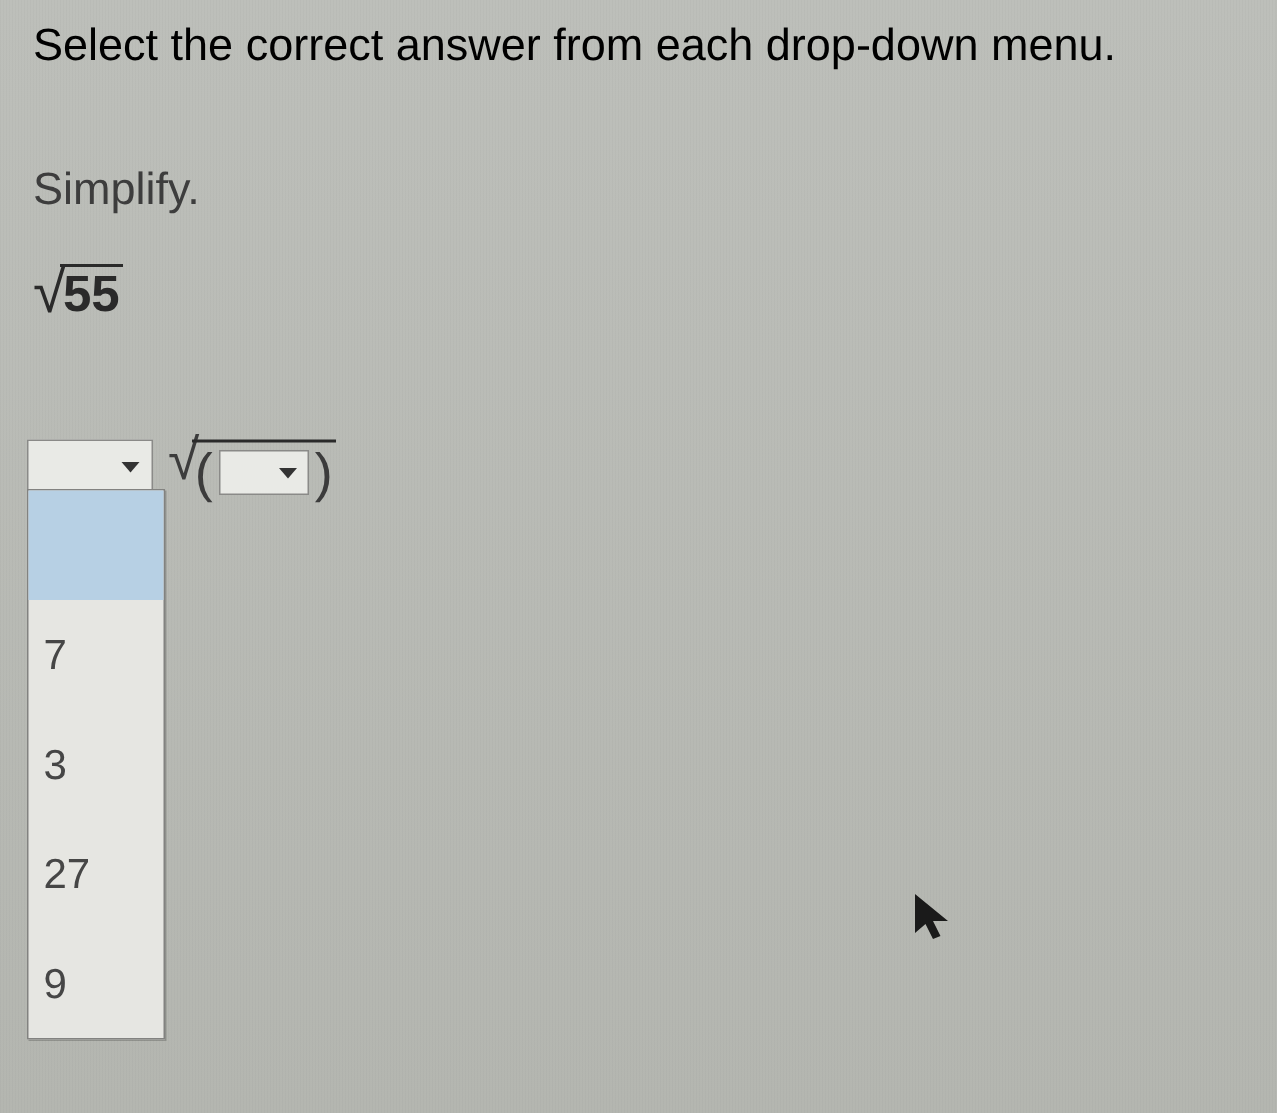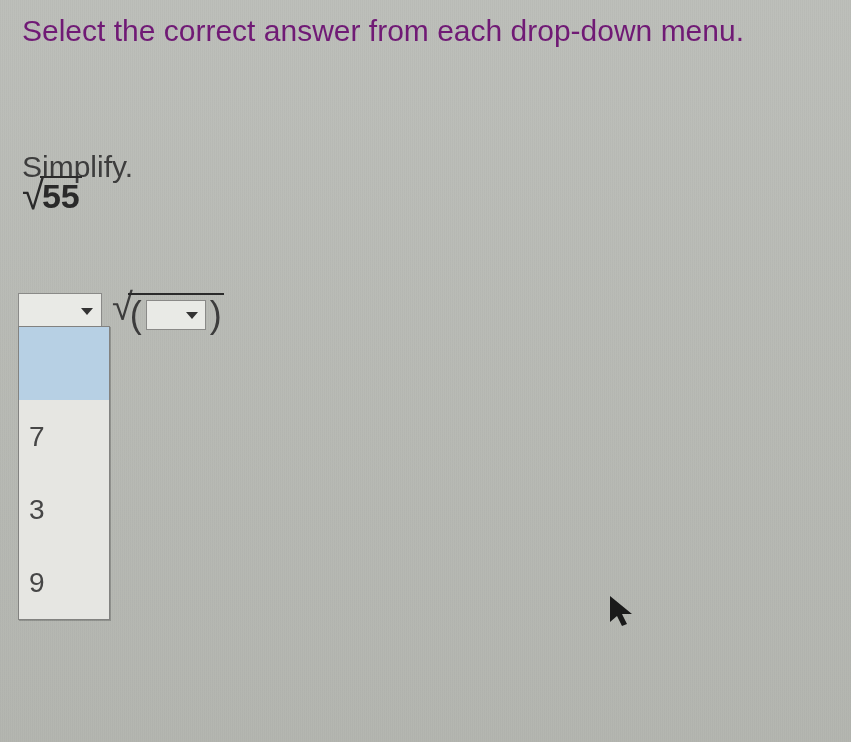--- a/index.html
+++ b/index.html
@@ -17,29 +17,28 @@
       linear-gradient(#bdbfba, #b4b6b0);
     font-family: Arial, Helvetica, sans-serif;
     color: #3c3c3c;
     position: relative;
   }
   .instruction {
     position: absolute;
     top: 14px;
     left: 22px;
     font-size: 30px;
-    color: #701a75;
+    color: #000000;
   }
   .simplify {
     position: absolute;
     top: 110px;
     left: 22px;
     font-size: 30px;
     color: #3d3d3d;
-    margin-top: 40px;
   }
   .radicand-expr {
     position: absolute;
     top: 172px;
     left: 22px;
     font-size: 36px;
     font-weight: bold;
     color: #2a2a2a;
     display: flex;
     align-items: flex-start;
@@ -183,20 +182,21 @@
       </div>
       <span class="paren">)</span>
     </span>
   </div>
 </div>
 
 <div class="dropdown-list">
   <div class="dropdown-option selected"></div>
   <div class="dropdown-option">7</div>
   <div class="dropdown-option">3</div>
+  <div class="dropdown-option">27</div>
   <div class="dropdown-option">9</div>
 </div>
 
 <div class="cursor">
   <svg viewBox="0 0 30 36">
     <polygon points="4,2 4,28 11,22 16,32 21,30 16,20 26,20" fill="#1a1a1a"></polygon>
   </svg>
 </div>
 
 </body></html>

